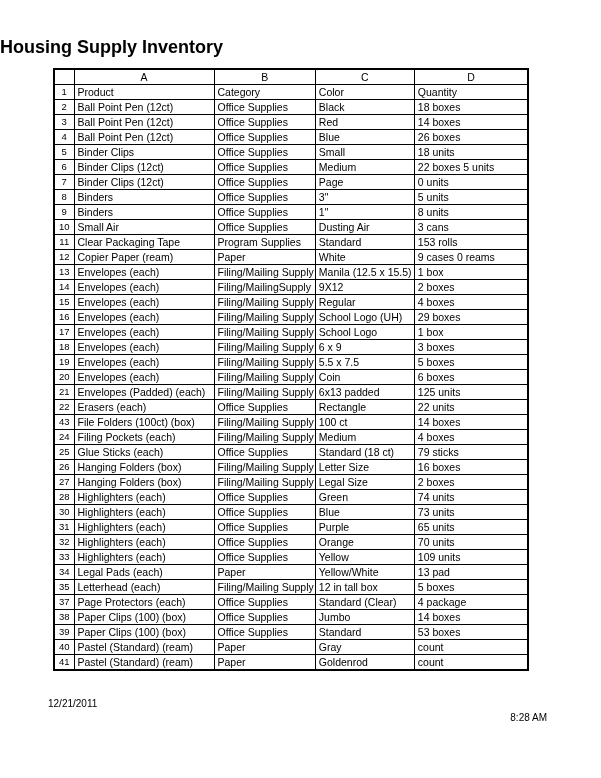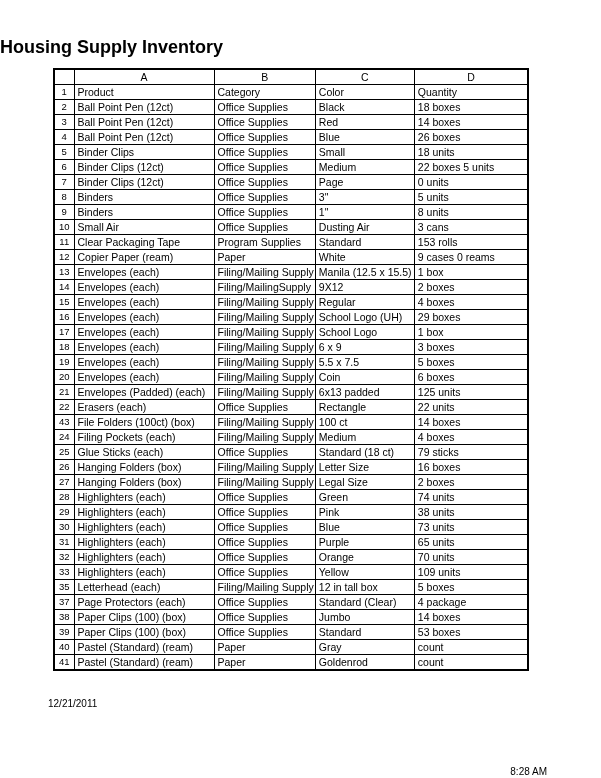--- a/index.html
+++ b/index.html
@@ -63,21 +63,21 @@
   }
   .footer-date {
     position: absolute;
     left: 48px;
     top: 698px;
     font-size: 10px;
   }
   .footer-time {
     position: absolute;
     right: 54px;
-    top: 766px;
+    top: 712px;
     font-size: 10px;
   }
 </style>
 </head>
 <body>
 
 <h1 class="page-title">Housing Supply Inventory</h1>
 
 <table class="sheet">
   <colgroup>
@@ -287,27 +287,20 @@
         <td>2 boxes</td>
       </tr>
       <tr>
         <td class="rownum">28</td>
         <td>Highlighters (each)</td>
         <td>Office Supplies</td>
         <td>Green</td>
         <td>74 units</td>
       </tr>
       <tr>
-        <td class="rownum">29</td>
-        <td>Highlighters (each)</td>
-        <td>Office Supplies</td>
-        <td>Pink</td>
-        <td>38 units</td>
-      </tr>
-      <tr>
         <td class="rownum">30</td>
         <td>Highlighters (each)</td>
         <td>Office Supplies</td>
         <td>Blue</td>
         <td>73 units</td>
       </tr>
       <tr>
         <td class="rownum">31</td>
         <td>Highlighters (each)</td>
         <td>Office Supplies</td>
@@ -320,20 +313,27 @@
         <td>Office Supplies</td>
         <td>Orange</td>
         <td>70 units</td>
       </tr>
       <tr>
         <td class="rownum">33</td>
         <td>Highlighters (each)</td>
         <td>Office Supplies</td>
         <td>Yellow</td>
         <td>109 units</td>
+      </tr>
+      <tr>
+        <td class="rownum">34</td>
+        <td>Legal Pads (each)</td>
+        <td>Paper</td>
+        <td>Yellow/White</td>
+        <td>13 pad</td>
       </tr>
       <tr>
         <td class="rownum">35</td>
         <td>Letterhead (each)</td>
         <td>Filing/Mailing Supply</td>
         <td>12 in tall box</td>
         <td>5 boxes</td>
       </tr>
       <tr>
         <td class="rownum">37</td>

